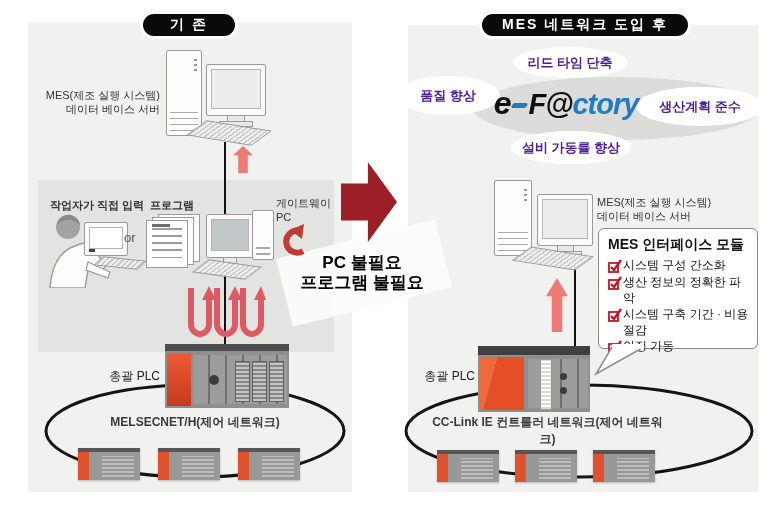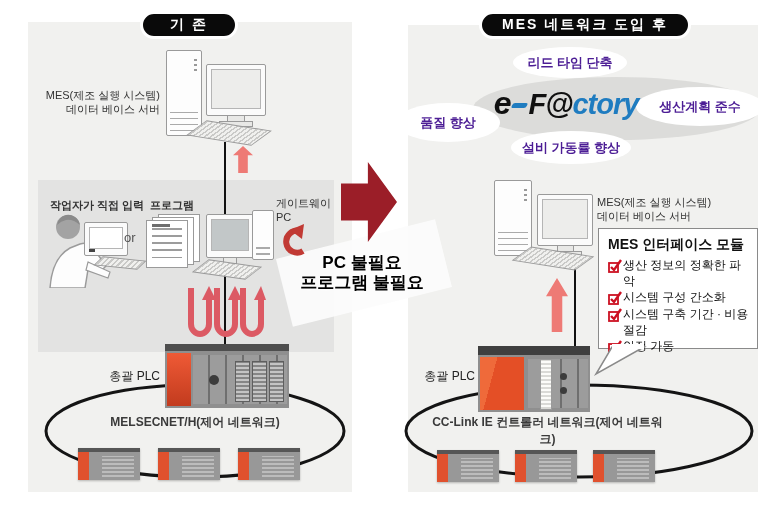--- a/index.html
+++ b/index.html
@@ -20,21 +20,21 @@
   
   .graybox{position:absolute;left:38px;top:180px;width:296px;height:172px;background:#e3e3e2;z-index:1;}
   .wedge{position:absolute;left:282px;top:238px;width:164px;height:70px;background:rgba(252,252,252,.92);
          transform:rotate(-14deg);z-index:2;}
 
   
   .gray-ellipse{position:absolute;left:473px;top:77px;width:287px;height:63px;background:#dcdcda;border-radius:50%;z-index:1;}
   .bubble{position:absolute;background:#fff;border-radius:50%;display:flex;align-items:center;justify-content:center;
           font-size:13px;font-weight:bold;color:#4c1d95;z-index:2;}
   .b-top{left:513px;top:47px;width:114px;height:31px;}
-  .b-left{left:396px;top:103px;width:104px;height:39px;}
+  .b-left{left:396px;top:76px;width:104px;height:39px;}
   .b-right{left:636px;top:87px;width:128px;height:39px;}
   .b-bottom{left:511px;top:131px;width:120px;height:33px;}
 
   
   .logo{position:absolute;left:485px;top:86px;width:162px;text-align:center;z-index:3;
         font-style:italic;font-weight:bold;letter-spacing:-1px;line-height:34px;white-space:nowrap;}
   .logo .e{font-size:32px;color:#101010;}
   .logo .swoosh{display:inline-block;width:15px;height:5px;background:#1f7cc0;transform:skewX(-25deg);
                 vertical-align:6px;margin:0 1px 0 2px;border-radius:2px;}
   .logo .f{font-size:29px;color:#101010;}
@@ -68,21 +68,21 @@
         text-shadow:0 0 4px #fff,0 0 6px #fff;}
 
   
   .sheet{position:absolute;background:#fff;border:1.5px solid #9a9a9a;z-index:3;}
   .sheet .lines{position:absolute;left:5px;right:5px;top:7px;height:30px;
       background:repeating-linear-gradient(0deg,#9c9c9c 0 1.5px,transparent 1.5px 7px);}
   .sheet .line1{position:absolute;left:5px;top:3px;width:18px;height:2.5px;background:#6d6d6d;}
 
   
   .modbox{position:absolute;left:598px;top:228px;width:160px;height:121px;background:#fff;
-          border:1.5px solid #8a8a8a;border-radius:0;z-index:4;box-sizing:border-box;padding:7px 6px 4px 9px;}
+          border:1.5px solid #8a8a8a;border-radius:6px;z-index:4;box-sizing:border-box;padding:7px 6px 4px 9px;}
   .modbox .mtitle{font-size:14px;font-weight:bold;color:#111;margin-bottom:4px;}
   .citem{display:flex;align-items:flex-start;font-size:12px;line-height:15.5px;color:#111;margin:1px 0;}
   .citem svg{flex:0 0 auto;margin:1px 1px 0 0;}
 
   
   .plc{position:absolute;z-index:3;background:#8f8f8f;border-top:7px solid #4e4e4e;box-sizing:border-box;}
   .plc .red{position:absolute;left:2px;top:2px;bottom:2px;background:linear-gradient(180deg,#ef5a36,#c23b1e);}
   .plc .stripes{position:absolute;top:4px;bottom:4px;
       background:repeating-linear-gradient(90deg,#9c9c9c 0 15px,#6f6f6f 15px 17px);}
   .plc .slot{position:absolute;width:13px;top:10px;bottom:6px;
@@ -247,28 +247,28 @@
   <div class="vline" style="left:574px;top:262px;height:88px;"></div>
   <div class="pink-arrow" style="left:546px;top:278px;width:22px;height:54px;"></div>
 
   <div class="modbox">
     <div class="mtitle">MES 인터페이스 모듈</div>
     <div class="citem">
       <svg width="14" height="15" viewBox="0 0 14 15">
           <rect x="1" y="4" width="9" height="9" fill="#fff" stroke="#cc1122" stroke-width="1.8"></rect>
           <path d="M3 8 L6 11 L13 1" stroke="#cc1122" stroke-width="2.4" fill="none"></path>
         </svg>
-      <span>생산 정보의 정확한 파악</span>
+      <span>시스템 구성 간소화</span>
     </div>
     <div class="citem">
       <svg width="14" height="15" viewBox="0 0 14 15">
           <rect x="1" y="4" width="9" height="9" fill="#fff" stroke="#cc1122" stroke-width="1.8"></rect>
           <path d="M3 8 L6 11 L13 1" stroke="#cc1122" stroke-width="2.4" fill="none"></path>
         </svg>
-      <span>시스템 구성 간소화</span>
+      <span>생산 정보의 정확한 파악</span>
     </div>
     <div class="citem">
       <svg width="14" height="15" viewBox="0 0 14 15">
           <rect x="1" y="4" width="9" height="9" fill="#fff" stroke="#cc1122" stroke-width="1.8"></rect>
           <path d="M3 8 L6 11 L13 1" stroke="#cc1122" stroke-width="2.4" fill="none"></path>
         </svg>
       <span style="width:128px;">시스템 구축 기간 · 비용 절감</span>
     </div>
     <div class="citem">
       <svg width="14" height="15" viewBox="0 0 14 15">

